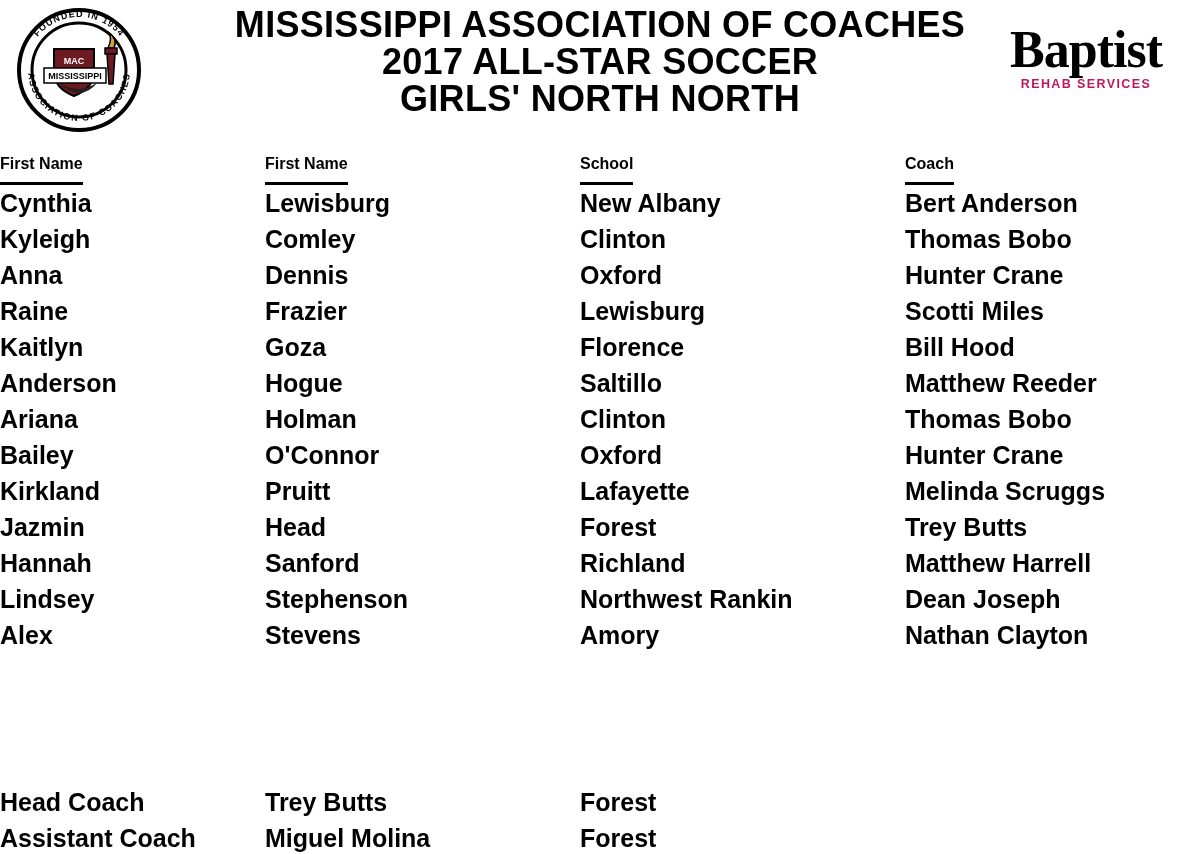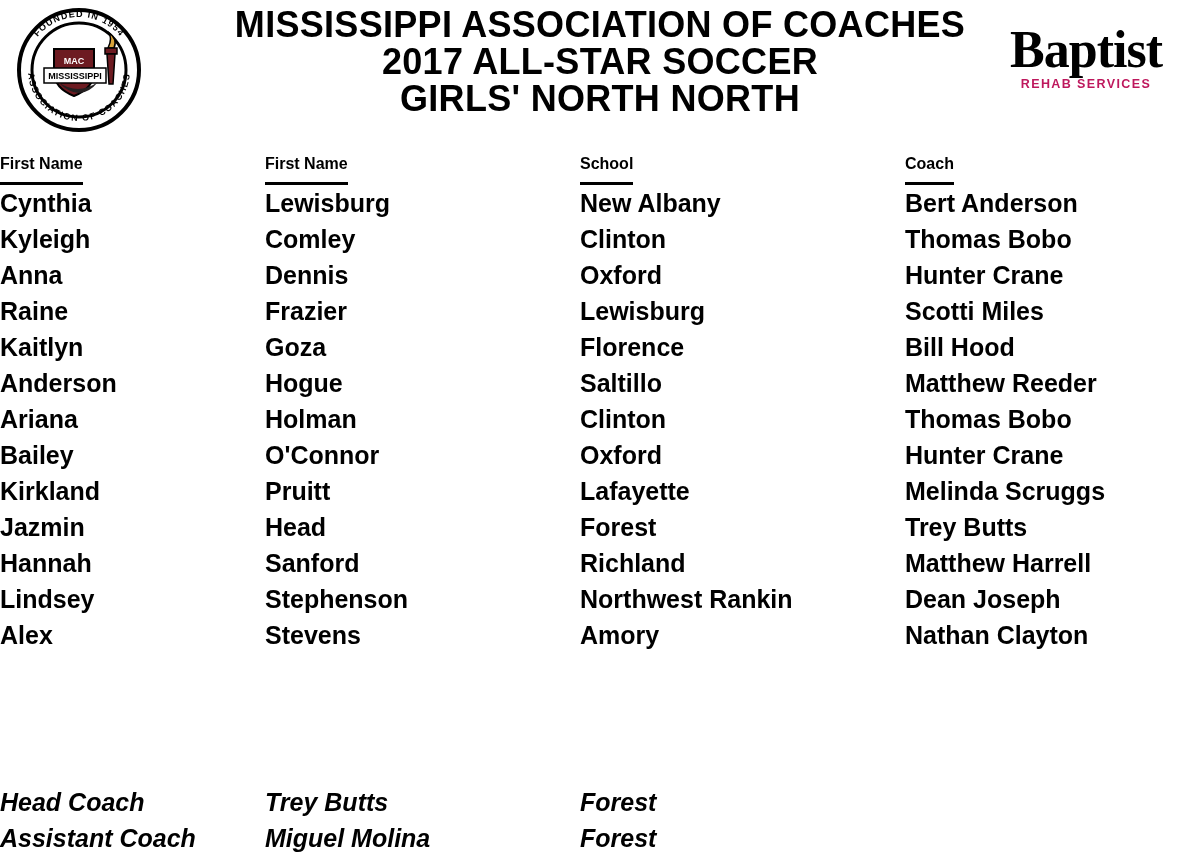--- a/index.html
+++ b/index.html
@@ -121,21 +121,20 @@
     table-layout: fixed;
   }
   table.staff-table td {
     text-align: left;
     font-weight: bold;
     font-size: 25px;
     line-height: 36px;
     padding: 0;
     white-space: nowrap;
     vertical-align: top;
-    font-style: italic;
   }
 </style>
 </head>
 <body>
 
 <div class="header">
 
   <div class="seal">
     <svg width="138" height="128" viewBox="0 0 138 128" xmlns="http://www.w3.org/2000/svg">
       <defs>

